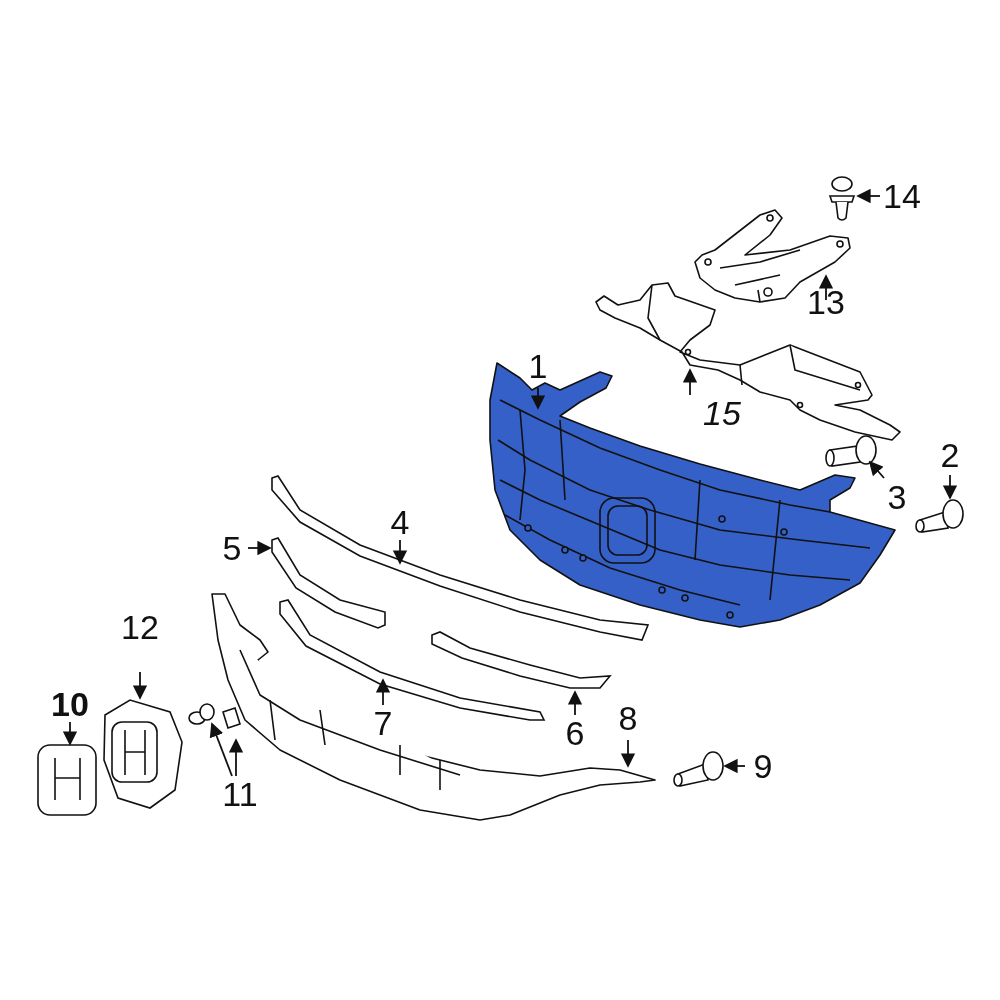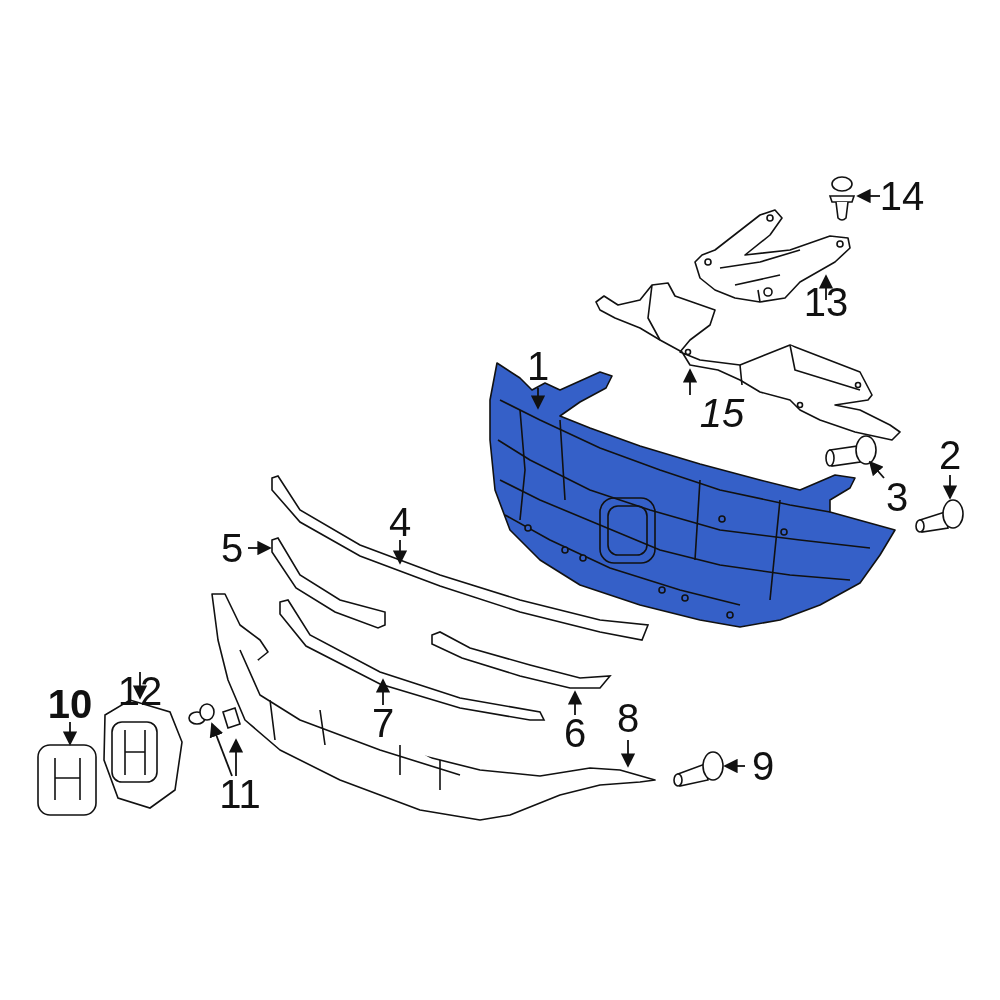--- a/index.html
+++ b/index.html
@@ -1,18 +1,18 @@
 <!DOCTYPE html>
 <html><head>
 <meta charset="utf-8">
 <style>
   html, body { margin:0; padding:0; background:#ffffff; }
   body { width:1000px; height:1000px; position:relative; overflow:hidden; font-family:"Liberation Sans", sans-serif; }
   #diagram { position:absolute; left:0; top:0; width:1000px; height:1000px; }
-  .callout-label { position:absolute; font-family:"Liberation Sans", sans-serif; font-size:40px; color:#111; line-height:1; transform:translate(-50%,-50%); white-space:nowrap; }
+  .callout-label { position:absolute; font-family:"Liberation Sans", sans-serif; font-size:34px; color:#111; line-height:1; transform:translate(-50%,-50%); white-space:nowrap; }
 </style>
 </head>
 <body>
 
 <svg id="diagram" viewBox="0 0 1000 1000" xmlns="http://www.w3.org/2000/svg">
   <defs>
     <marker id="ah" markerWidth="8" markerHeight="8" refX="7" refY="4" orient="auto">
       <path d="M0,0 L8,4 L0,8 z" fill="#111"></path>
     </marker>
   </defs>
@@ -144,17 +144,17 @@
   <span class="callout-label" style="left:950px;top:455px;">2</span>
   <span class="callout-label" style="left:897px;top:497px;">3</span>
   <span class="callout-label" style="left:400px;top:522px;">4</span>
   <span class="callout-label" style="left:232px;top:548px;">5</span>
   <span class="callout-label" style="left:575px;top:733px;">6</span>
   <span class="callout-label" style="left:383px;top:723px;">7</span>
   <span class="callout-label" style="left:628px;top:718px;">8</span>
   <span class="callout-label" style="left:763px;top:766px;">9</span>
   <span class="callout-label" style="left:70px;top:704px;font-weight:bold;">10</span>
   <span class="callout-label" style="left:240px;top:794px;">11</span>
-  <span class="callout-label" style="left:140px;top:691px;">12</span>
+  <span class="callout-label" style="left:140px;top:627px;">12</span>
   <span class="callout-label" style="left:826px;top:302px;">13</span>
   <span class="callout-label" style="left:902px;top:196px;">14</span>
   <span class="callout-label" style="left:722px;top:413px;font-style:italic;">15</span>
 </div>
 
 </body></html>

